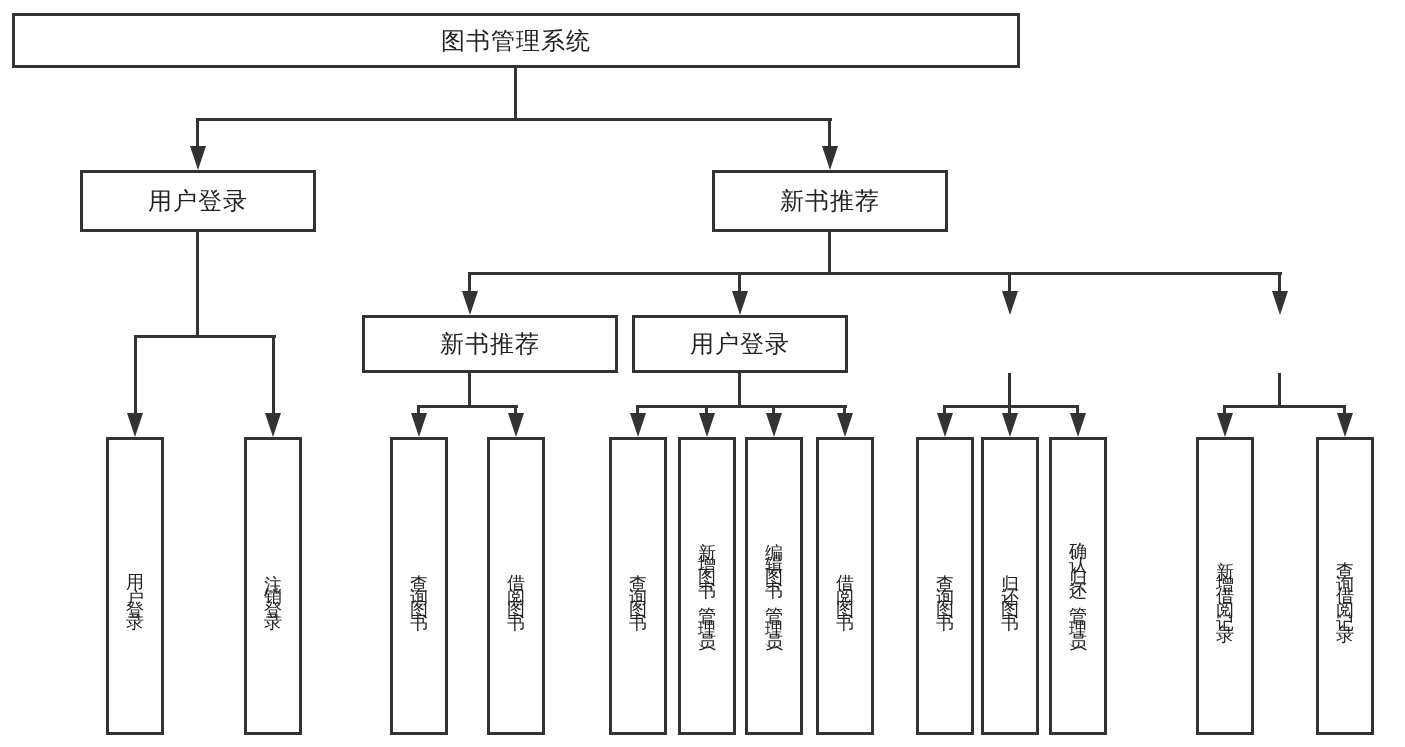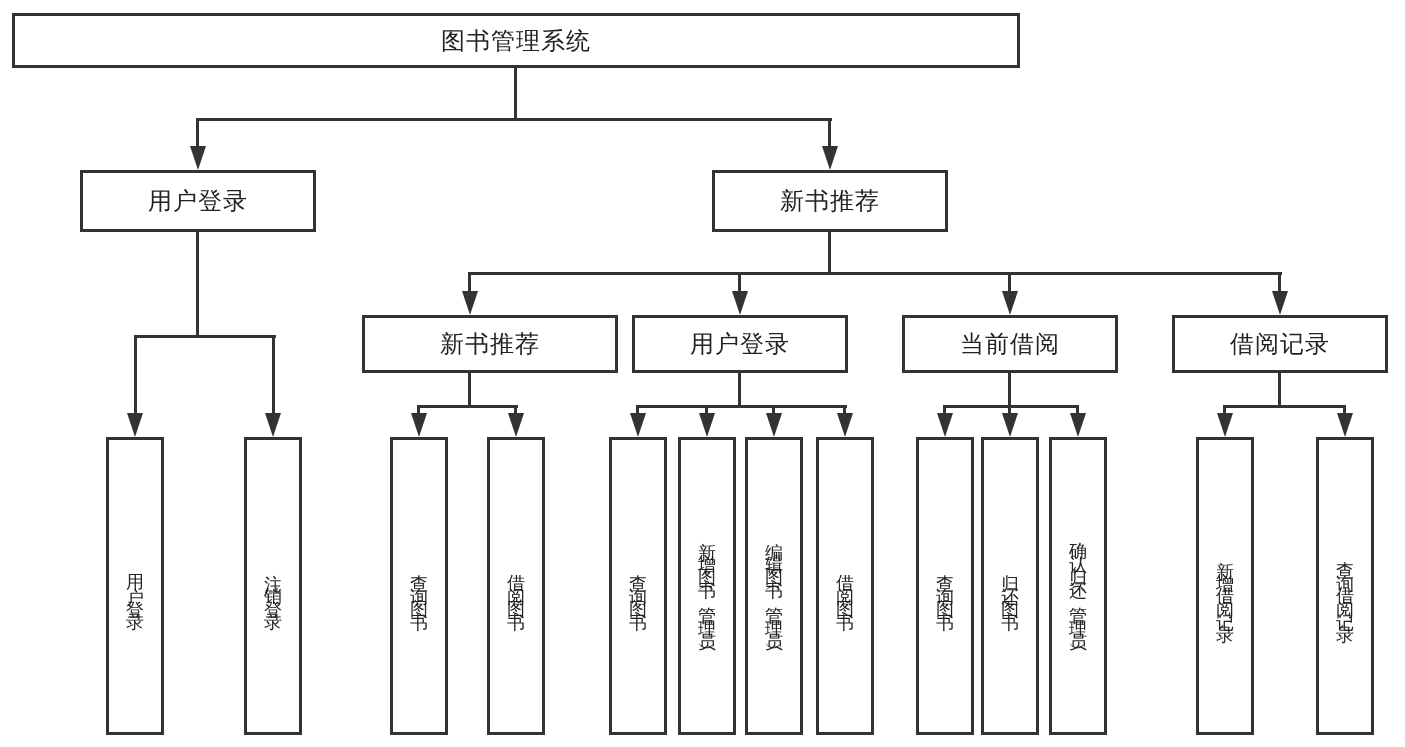--- a/index.html
+++ b/index.html
@@ -75,26 +75,20 @@
   <div class="ar" style="left:1002px;top:291px;"></div>
   <div class="vl" style="left:1278px;top:275px;height:18px;"></div>
   <div class="ar" style="left:1272px;top:291px;"></div>
 
   <div class="box hbox" style="left:362px;top:315px;width:256px;height:58px;">
     <span>新书推荐</span>
   </div>
   <div class="box hbox" style="left:632px;top:315px;width:216px;height:58px;">
     <span>用户登录</span>
   </div>
-  <div class="box hbox" style="left:902px;top:315px;width:216px;height:58px;">
-    <span>当前借阅</span>
-  </div>
-  <div class="box hbox" style="left:1172px;top:315px;width:216px;height:58px;">
-    <span>借阅记录</span>
-  </div>
 
   <div class="vl" style="left:468px;top:373px;height:34px;"></div>
   <div class="hl" style="left:417px;top:405px;width:101px;"></div>
   <div class="vl" style="left:417px;top:408px;height:8px;"></div>
   <div class="ar" style="left:411px;top:413px;"></div>
   <div class="vl" style="left:514px;top:408px;height:8px;"></div>
   <div class="ar" style="left:508px;top:413px;"></div>
 
   <div class="vl" style="left:738px;top:373px;height:34px;"></div>
   <div class="hl" style="left:636px;top:405px;width:211px;"></div>

